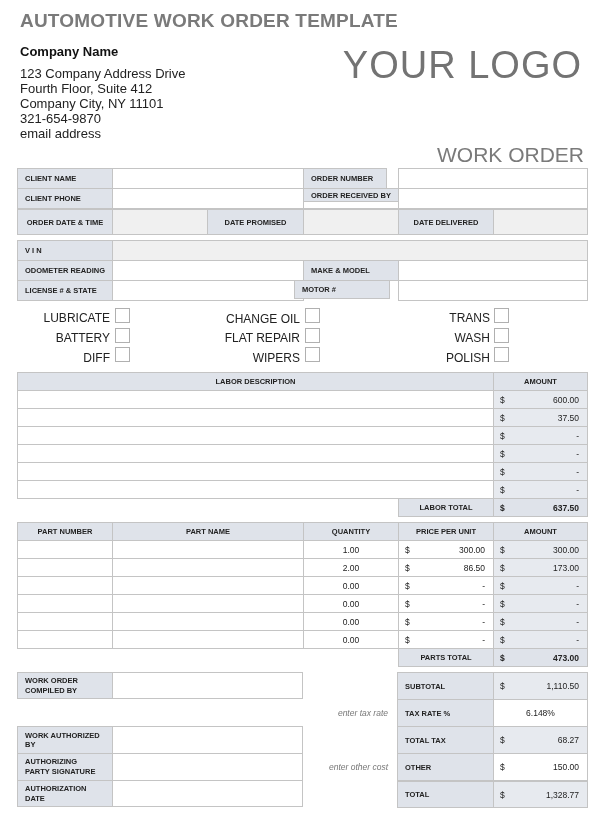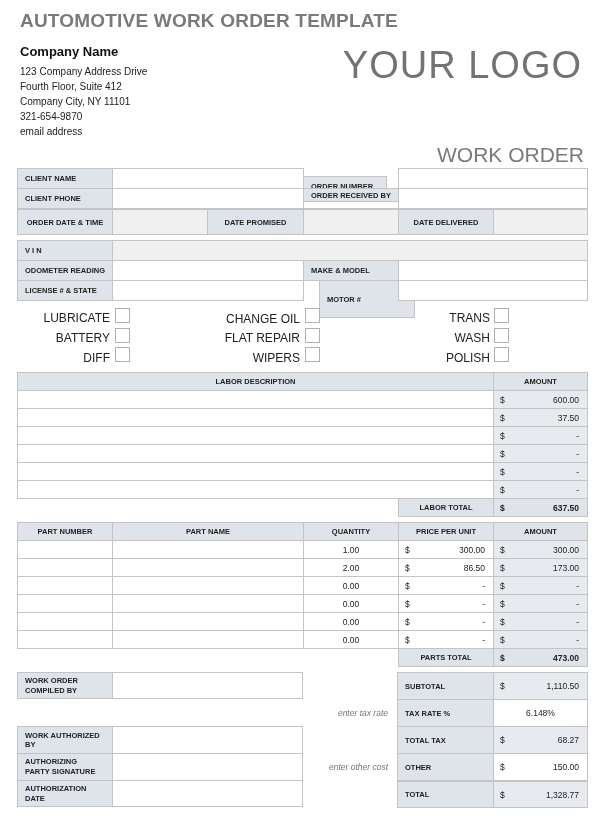--- a/index.html
+++ b/index.html
@@ -1,21 +1,21 @@
 <!DOCTYPE html>
 <html><head>
 <meta charset="utf-8">
 <style>
   * { box-sizing: border-box; margin: 0; padding: 0; }
   html, body { width: 606px; height: 834px; background: #ffffff; overflow: hidden; }
   body { position: relative; font-family: "Liberation Sans", "DejaVu Sans", sans-serif; color: #222; }
   .abs { position: absolute; }
   .title { left: 20px; top: 10px; font-size: 19px; font-weight: bold; color: #7a7a7a; letter-spacing: 0.2px; white-space: nowrap; }
   .company-name { left: 20px; top: 44px; font-size: 13px; font-weight: bold; color: #111; }
-  .addr { left: 20px; font-size: 10px; color: #222; }
+  .addr { left: 20px; font-size: 13px; color: #222; }
   .logo { right: 24px; top: 44px; font-size: 38px; color: #737373; letter-spacing: 1px; }
   .wo-title { right: 22px; top: 143px; font-size: 21px; color: #7a7a7a; }
 
   .cell { position: absolute; border: 1px solid #c4c4c4; font-size: 7.5px; font-weight: bold; color: #222; display: flex; align-items: center; }
   .lbl { background: #dfe3ea; padding-left: 7px; }
   .lbl.center { justify-content: center; padding-left: 0; }
   .val { background: #ffffff; }
   .grey { background: #f0f0f0; }
   .shade { background: #e7eaef; }
   .hdr { background: #dfe3ea; justify-content: center; }
@@ -37,21 +37,21 @@
 <div class="abs addr" style="top:66px">123 Company Address Drive</div>
 <div class="abs addr" style="top:81px">Fourth Floor, Suite 412</div>
 <div class="abs addr" style="top:96px">Company City, NY  11101</div>
 <div class="abs addr" style="top:111px">321-654-9870</div>
 <div class="abs addr" style="top:126px">email address</div>
 <div class="abs logo">YOUR LOGO</div>
 <div class="abs wo-title">WORK ORDER</div>
 
 <div class="cell lbl" style="left:17px;top:168px;width:96px;height:21px">CLIENT NAME</div>
 <div class="cell val" style="left:112px;top:168px;width:192px;height:21px"></div>
-<div class="cell lbl" style="left:303px;top:176px;width:84px;height:21px">ORDER NUMBER</div>
+<div class="cell lbl" style="left:303px;top:168px;width:84px;height:21px">ORDER NUMBER</div>
 <div class="cell val" style="left:398px;top:168px;width:190px;height:21px"></div>
 
 <div class="cell lbl" style="left:17px;top:188px;width:96px;height:21px">CLIENT PHONE</div>
 <div class="cell val" style="left:112px;top:188px;width:192px;height:21px"></div>
 <div class="cell lbl" style="left:303px;top:188px;width:96px;height:14px">ORDER RECEIVED BY</div>
 <div class="cell val" style="left:398px;top:188px;width:190px;height:21px"></div>
 
 <div class="cell lbl center" style="left:17px;top:208px;width:96px;height:27px;border-top:2px solid #c4c4c4">ORDER DATE &amp; TIME</div>
 <div class="cell grey" style="left:112px;top:208px;width:96px;height:27px;border-top:2px solid #c4c4c4"></div>
 <div class="cell lbl center" style="left:207px;top:208px;width:97px;height:27px;border-top:2px solid #c4c4c4">DATE PROMISED</div>
@@ -62,21 +62,21 @@
 <div class="cell lbl" style="left:17px;top:240px;width:96px;height:21px">V I N</div>
 <div class="cell grey" style="left:112px;top:240px;width:476px;height:21px"></div>
 
 <div class="cell lbl" style="left:17px;top:260px;width:96px;height:21px">ODOMETER READING</div>
 <div class="cell val" style="left:112px;top:260px;width:192px;height:21px"></div>
 <div class="cell lbl" style="left:303px;top:260px;width:96px;height:21px">MAKE &amp; MODEL</div>
 <div class="cell val" style="left:398px;top:260px;width:190px;height:21px"></div>
 
 <div class="cell lbl" style="left:17px;top:280px;width:96px;height:21px">LICENSE # &amp; STATE</div>
 <div class="cell val" style="left:112px;top:280px;width:192px;height:21px"></div>
-<div class="cell lbl" style="left:319px;top:280px;width:96px;height:38px">MOTOR #</div>
+<div class="cell lbl" style="left:294px;top:280px;width:96px;height:19px">MOTOR #</div>
 <div class="cell val" style="left:398px;top:280px;width:190px;height:21px"></div>
 
 <div class="chk-label" style="left:30px;top:311px;width:80px">LUBRICATE</div>
 <div class="chk-box" style="left:115px;top:308px"></div>
 <div class="chk-label" style="left:30px;top:331px;width:80px">BATTERY</div>
 <div class="chk-box" style="left:115px;top:328px"></div>
 <div class="chk-label" style="left:30px;top:351px;width:80px">DIFF</div>
 <div class="chk-box" style="left:115px;top:347px"></div>
 
 <div class="chk-label" style="left:200px;top:312px;width:100px">CHANGE OIL</div>

